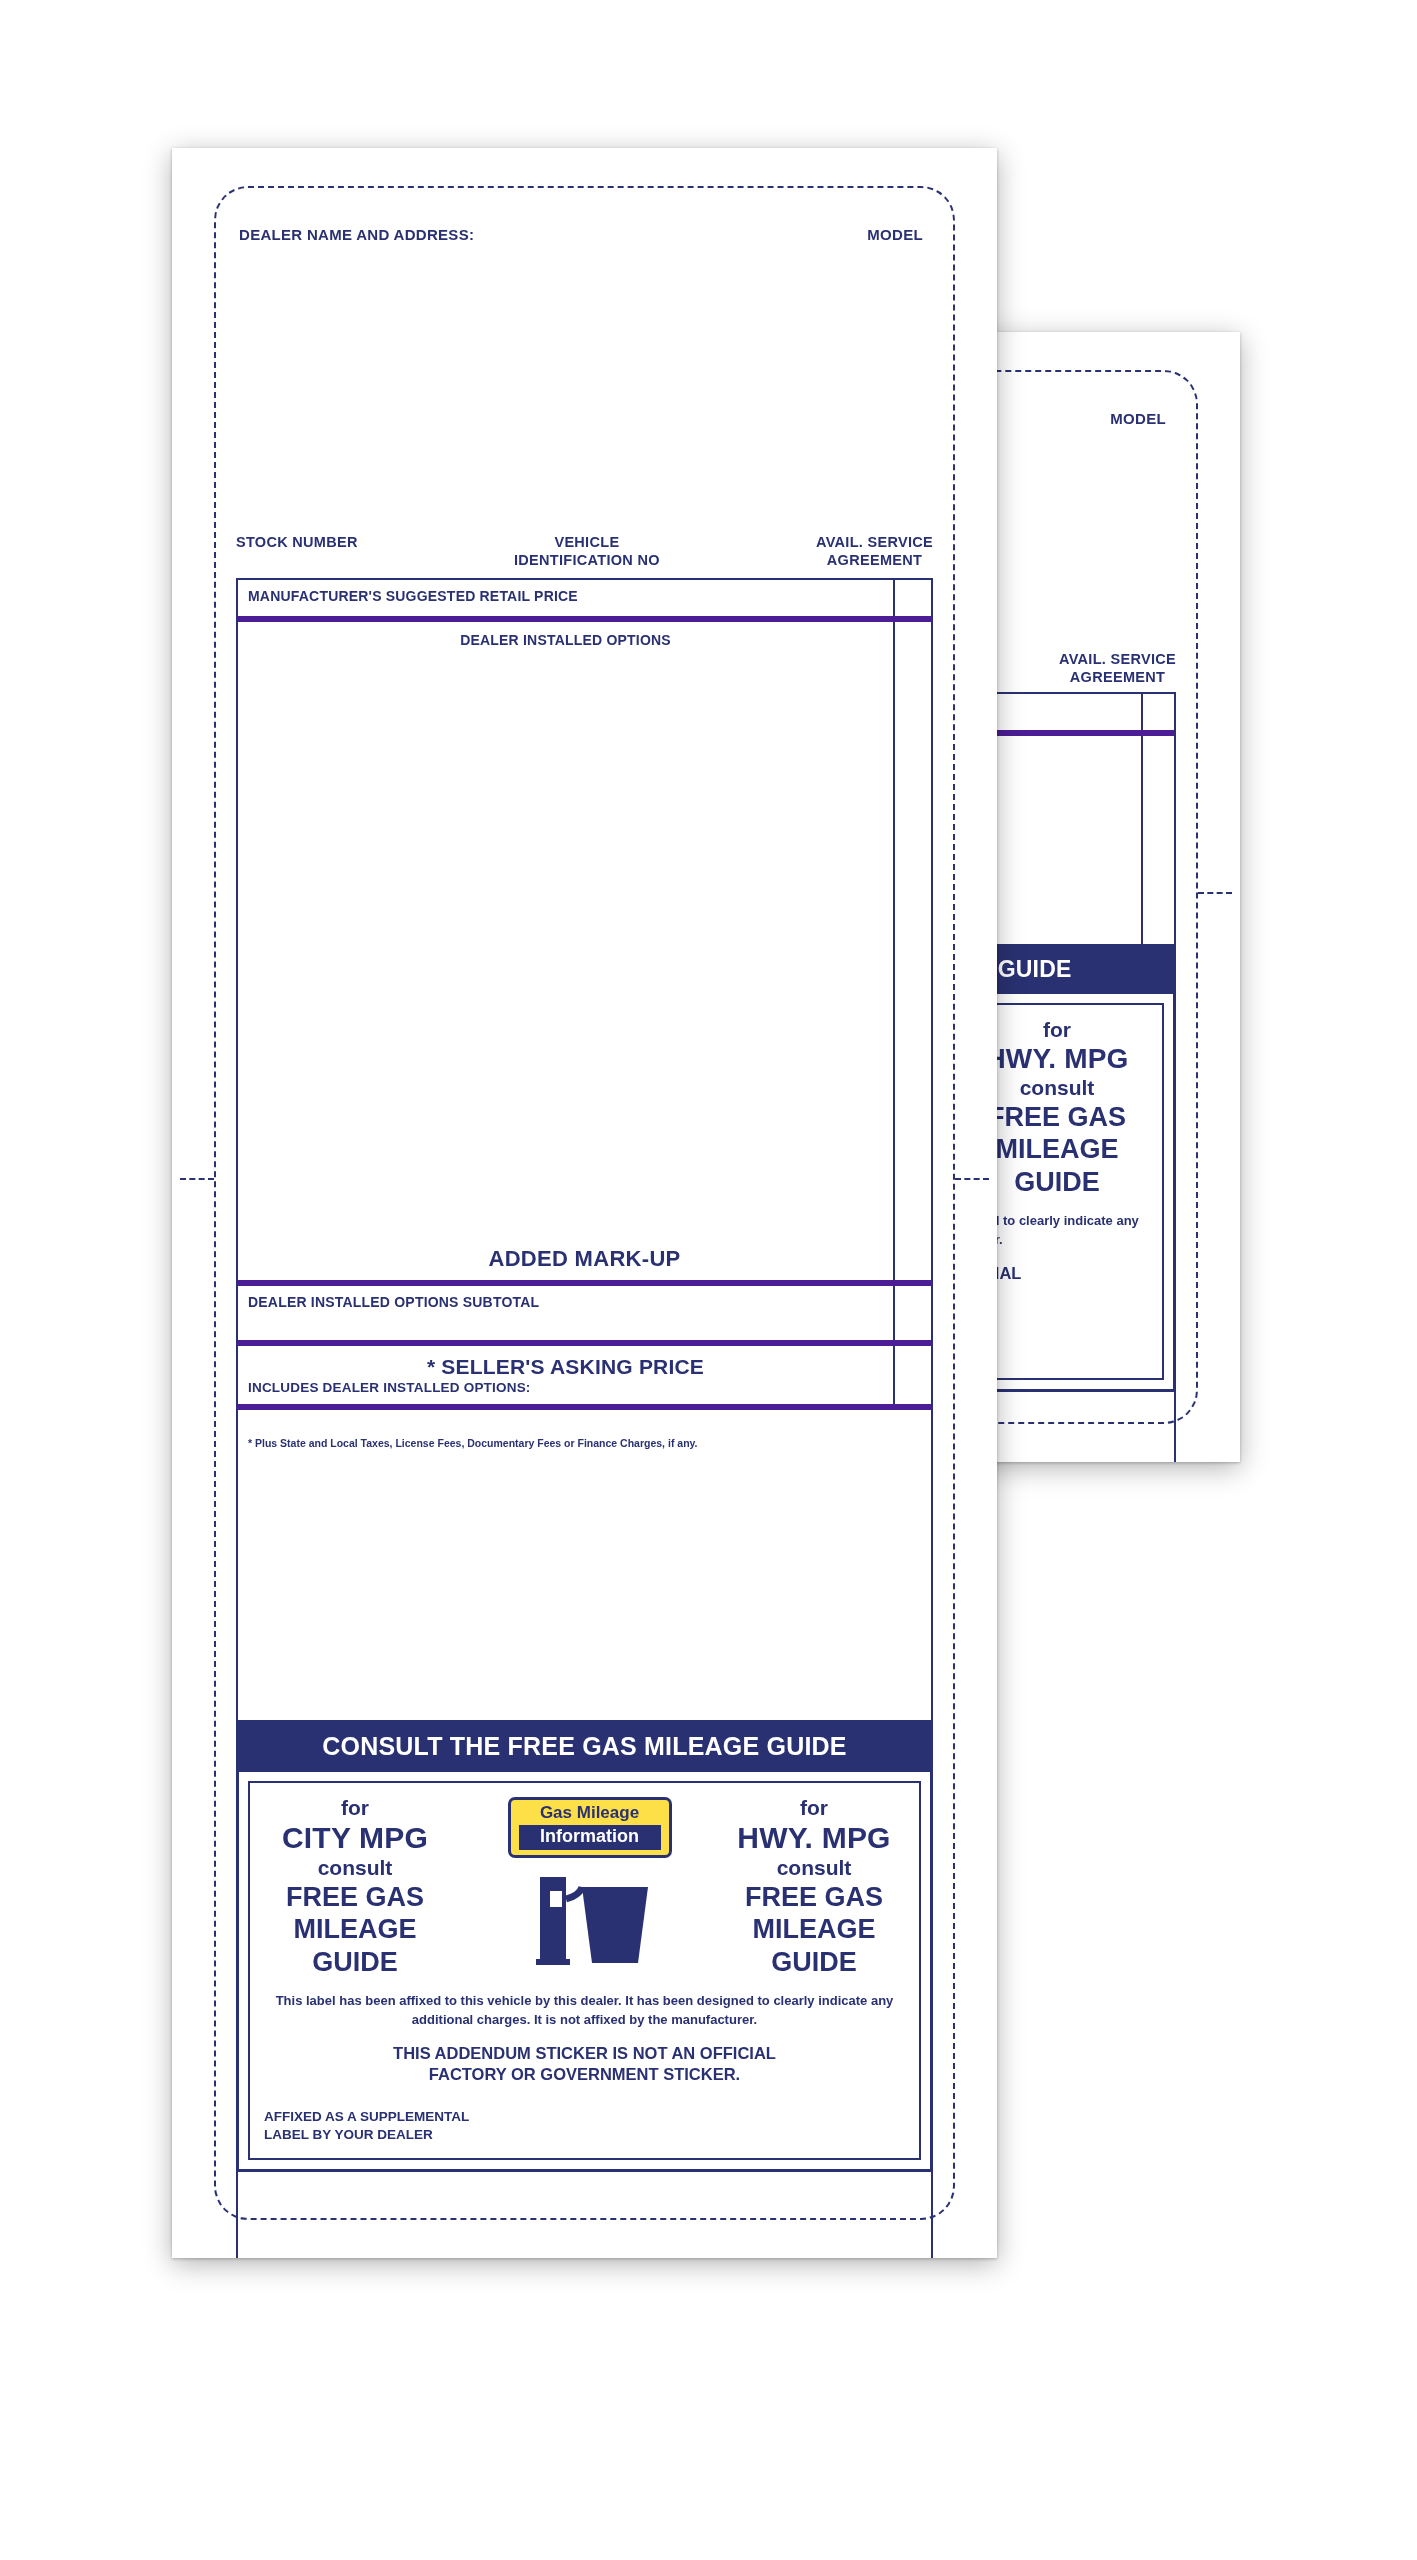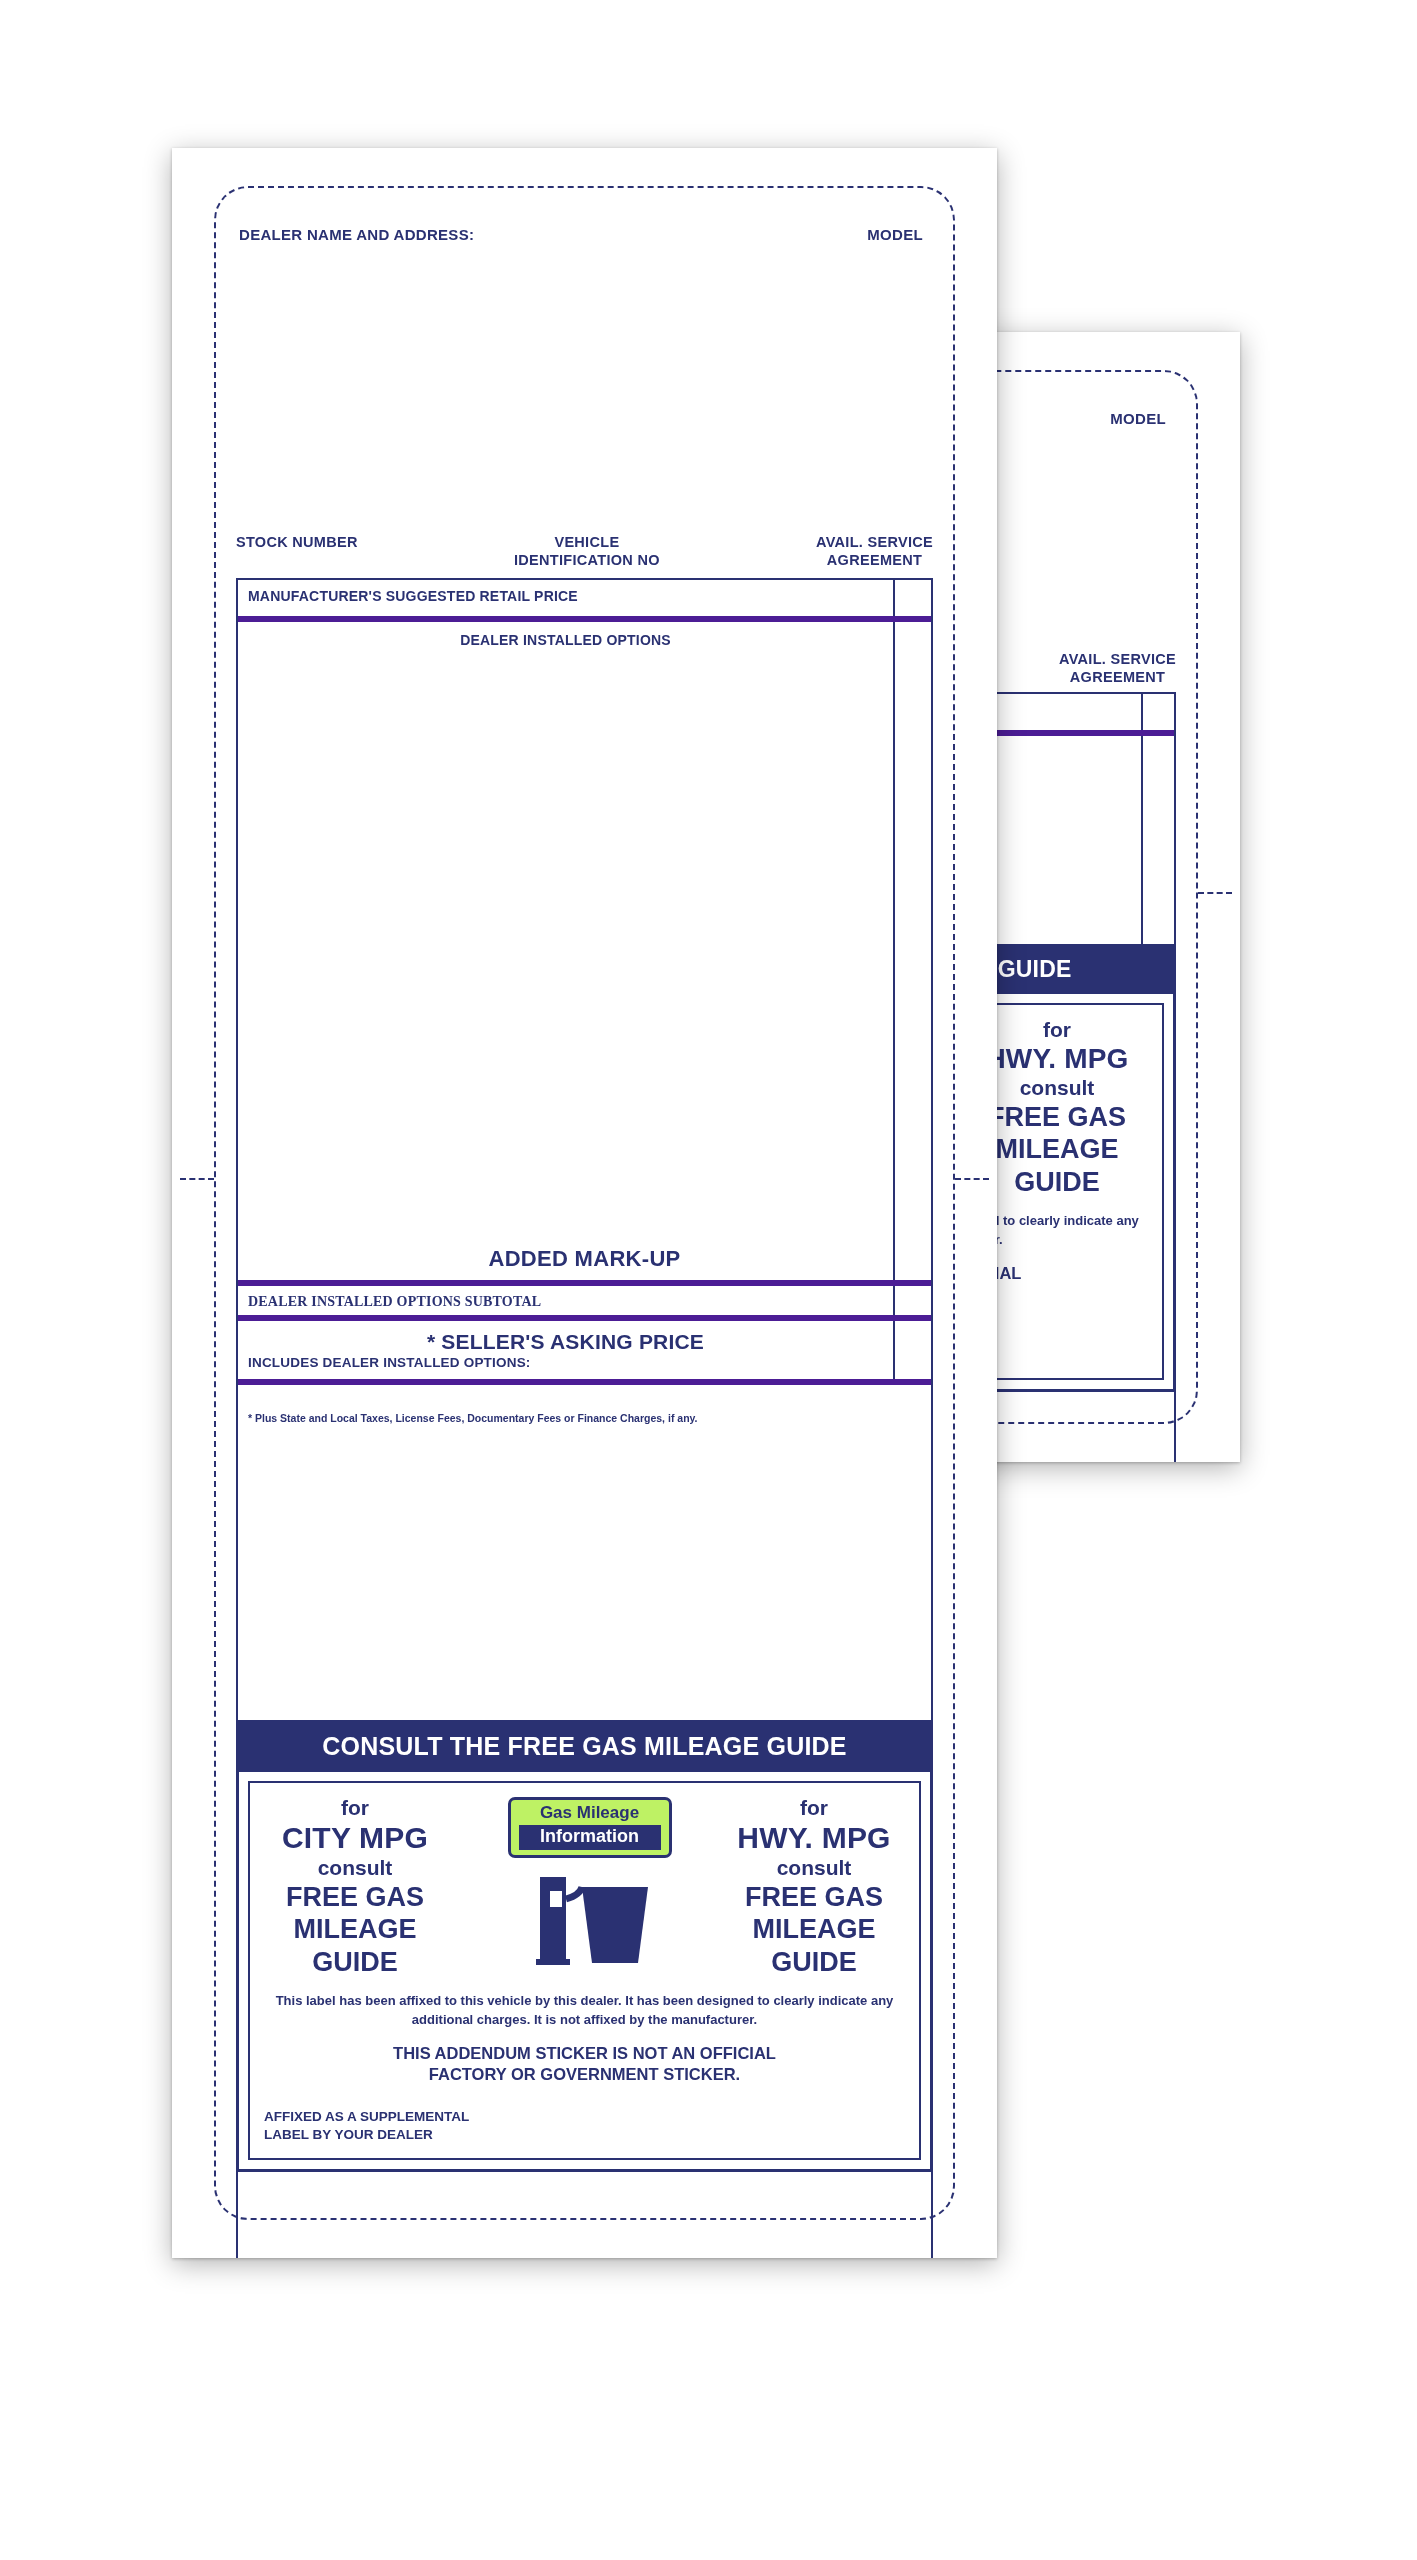--- a/index.html
+++ b/index.html
@@ -147,21 +147,21 @@
     left: 0;
     right: 0;
     bottom: 0;
     text-align: center;
     font-size: 22px;
     font-weight: bold;
     color: #2a3172;
     padding-bottom: 8px;
     letter-spacing: .3px;
   }
-  .r-subtotal { height: 35px; font-family: Liberation Serif, serif; }
+  .r-subtotal { height: 60px; }
   .r-asking { height: 64px; }
   .r-asking .cell-l { padding-top: 9px; }
   .asking-1 {
     font-size: 21px;
     font-weight: bold;
     letter-spacing: .2px;
     text-align: center;
   }
   .asking-2 {
     font-size: 13.5px;
@@ -233,21 +233,21 @@
     height: 180px;
     position: relative;
   }
   .pump-sign {
     position: absolute;
     left: 18px;
     top: 2px;
     width: 158px;
     border: 3px solid #2a3172;
     border-radius: 7px;
-    background: #bef264;
+    background: #fde047;
     text-align: center;
     padding: 4px 0 5px;
   }
   .pump-sign .l1 {
     color: #2a3172;
     font-size: 17px;
     font-weight: bold;
     line-height: 1.1;
   }
   .pump-sign .l2 {

